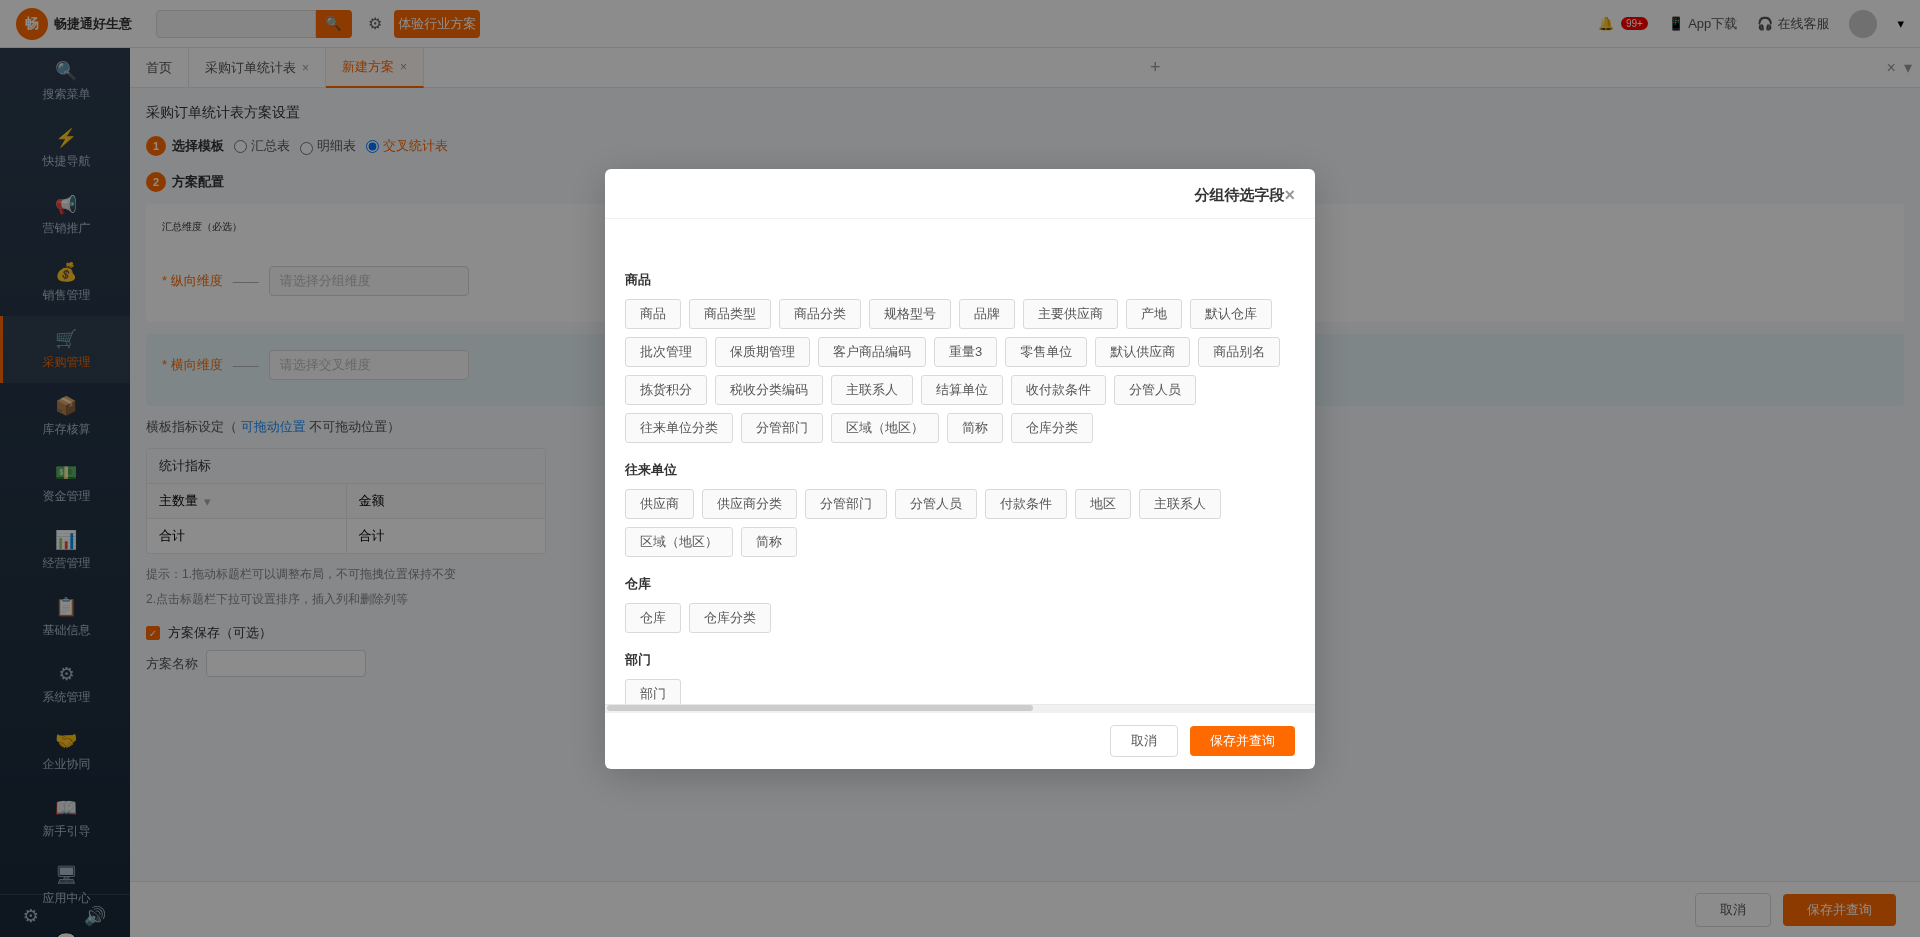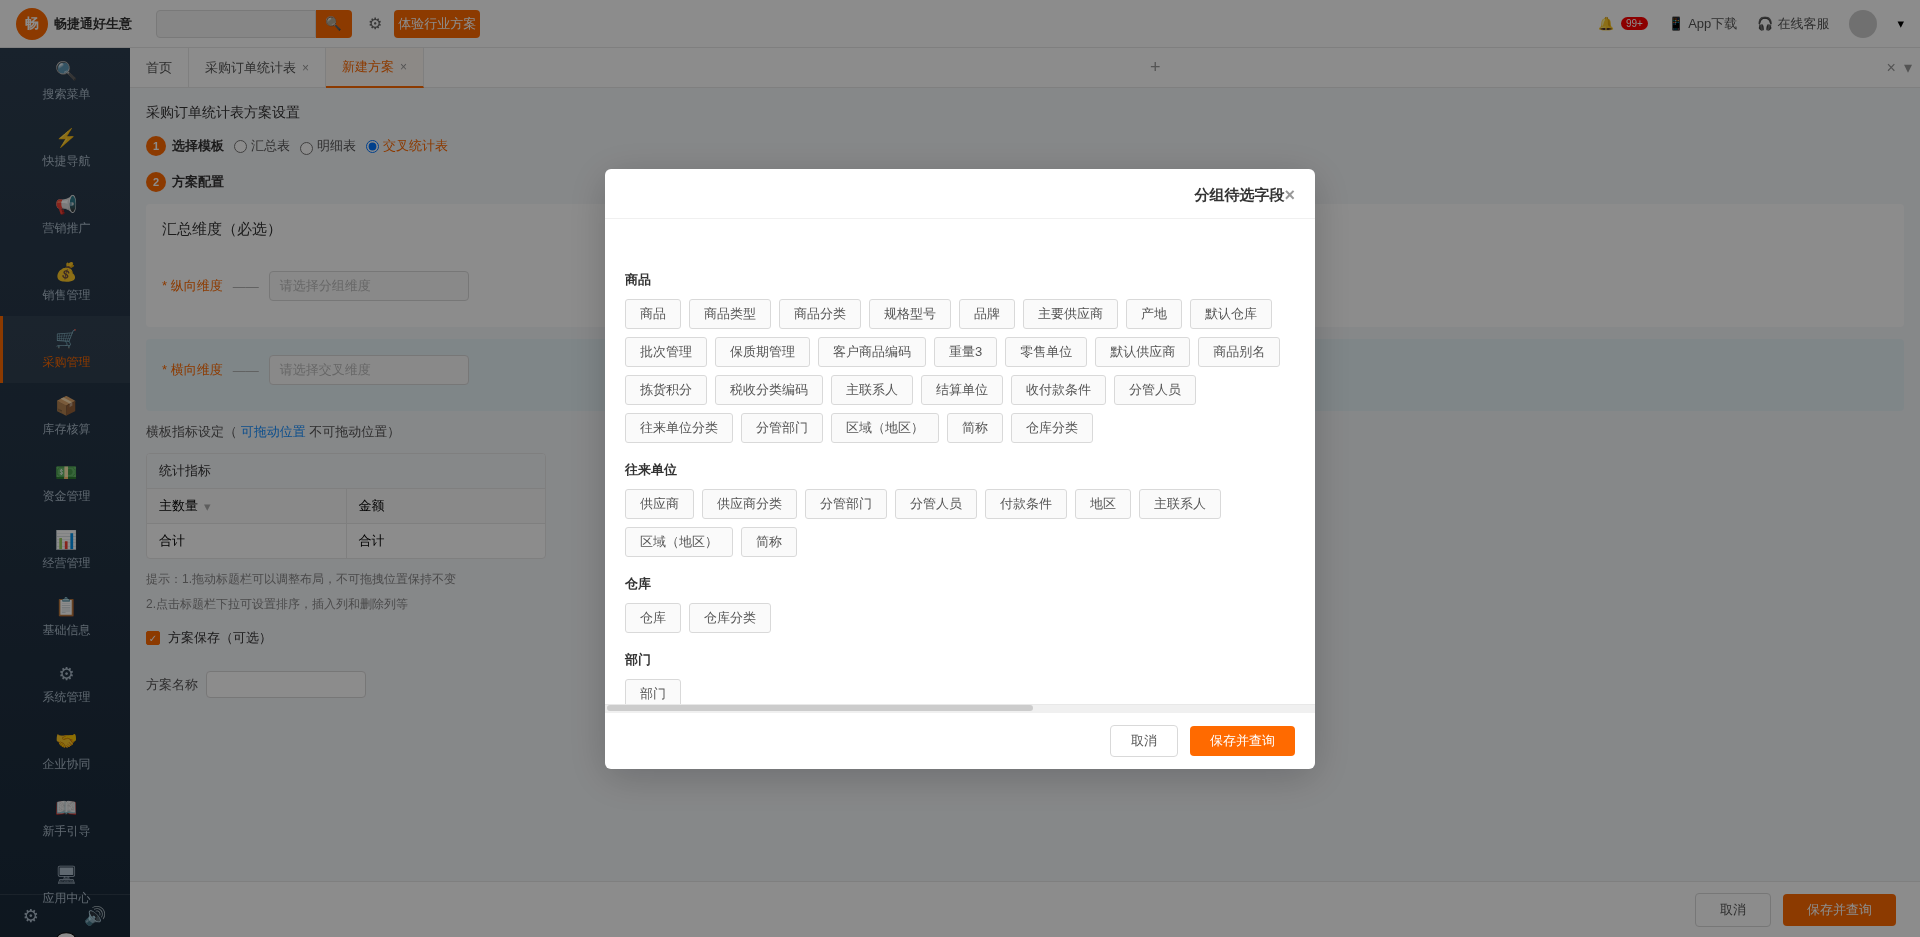--- a/index.html
+++ b/index.html
@@ -122,21 +122,21 @@
       position: fixed;
       top: 88px; left: 130px; right: 0; bottom: 0;
       overflow: auto;
       background: #f5f7fa;
       padding: 16px;
     }
     .page-title { font-size: 14px; color: #333; margin-bottom: 14px; }
 
     
     .config-section { background: #fff; border-radius: 4px; padding: 16px; margin-bottom: 12px; }
-    .section-label { font-size: 15px; color: #333; display: flex; align-items: center; gap: 6px; margin-bottom: 20px; text-align: center; }
+    .section-label { font-size: 10px; color: #333; display: flex; align-items: center; gap: 6px; margin-bottom: 20px; text-align: center; }
 
     
     .modal-overlay {
       position: fixed; top: 0; left: 0; right: 0; bottom: 0;
       background: rgba(0,0,0,0.45);
       z-index: 1000;
       display: flex; align-items: center; justify-content: center;
     }
     .modal {
       background: #fff;
@@ -409,21 +409,21 @@
       <div style="flex:1;">
         <div style="padding:8px 12px;background:#fafafa;border-bottom:1px solid #e8e8e8;">金额</div>
         <div style="padding:8px 12px;">合计</div>
       </div>
     </div>
   </div>
 
   <div style="font-size:12px;color:#888;margin-bottom:8px;">提示：1.拖动标题栏可以调整布局，不可拖拽位置保持不变</div>
   <div style="font-size:12px;color:#888;margin-bottom:16px;">2.点击标题栏下拉可设置排序，插入列和删除列等</div>
 
-  <div style="display:flex;align-items:center;gap:8px;margin-bottom:24px;">
+  <div style="display:flex;align-items:center;gap:8px;margin-bottom:8px;">
     <div class="checkbox-box"></div>
     <span style="font-size:13px;color:#333;">方案保存（可选）</span>
   </div>
   <div style="display:flex;align-items:center;gap:8px;">
     <span style="font-size:13px;color:#555;">方案名称</span>
     <input class="scheme-input" type="text" placeholder="" style="">
   </div>
 </div>
 
 <div class="page-footer">

